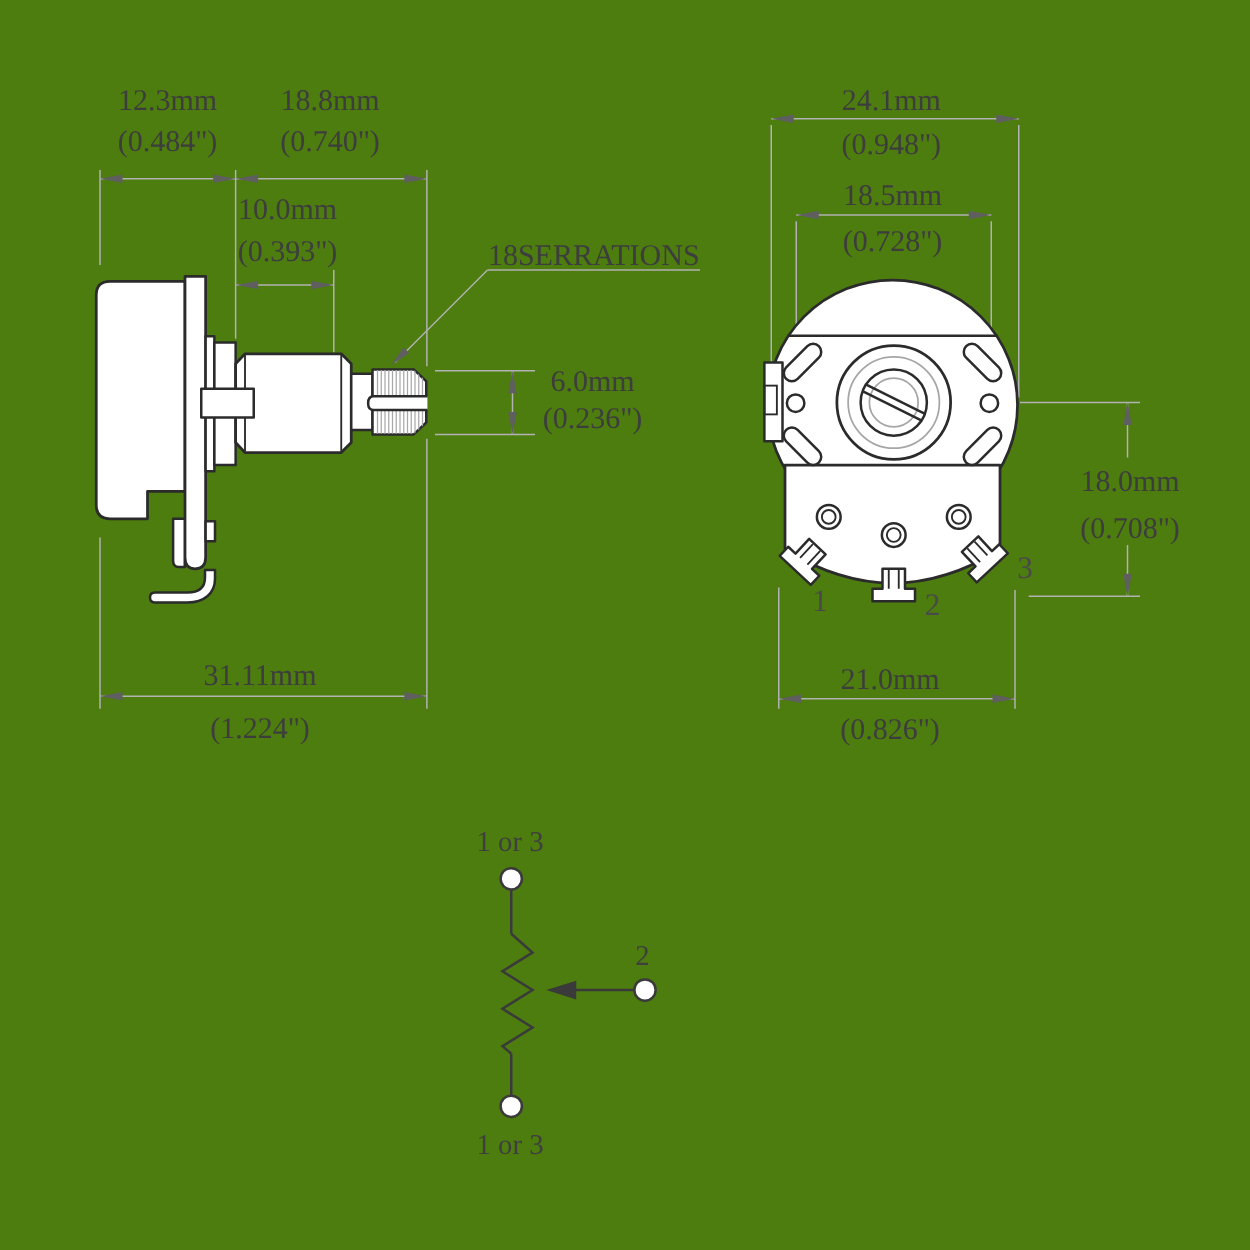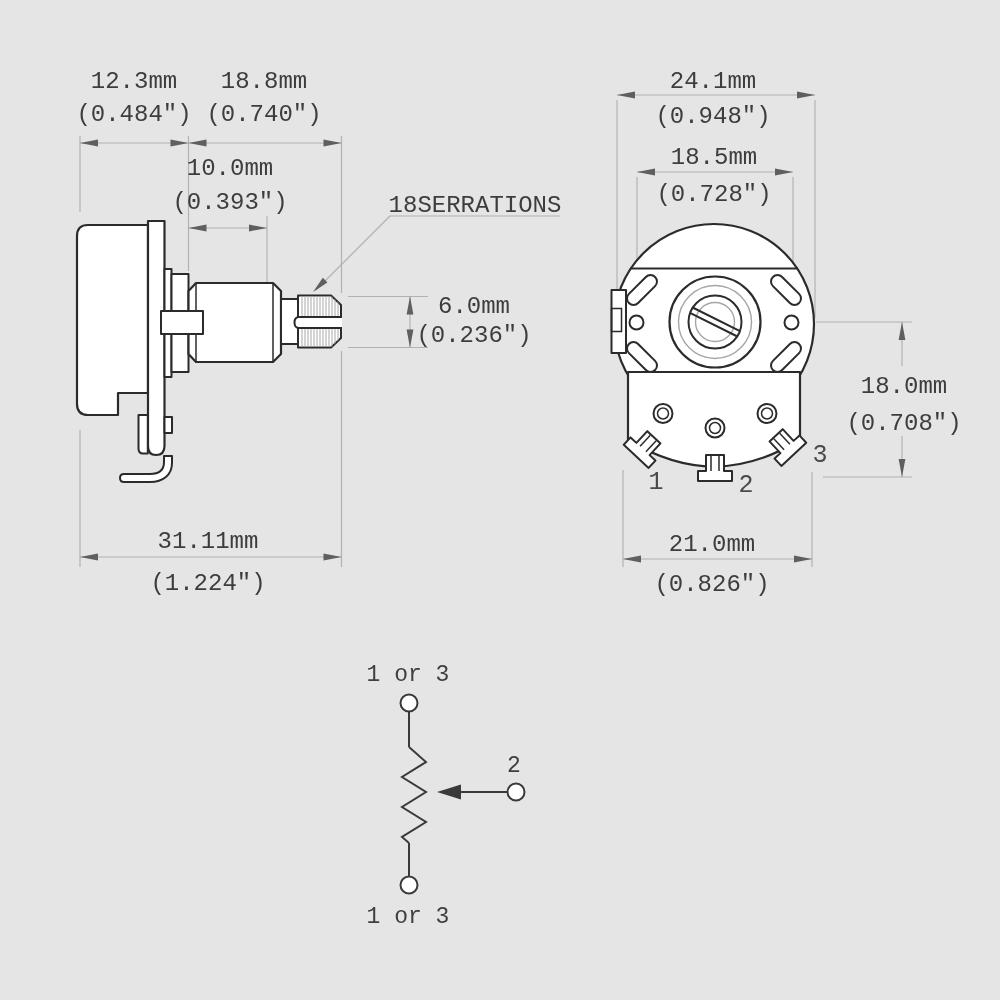--- a/index.html
+++ b/index.html
@@ -1,17 +1,17 @@
 <!DOCTYPE html>
 <html><head>
 <meta charset="utf-8">
 <style>
   html,body{margin:0;padding:0;background:#ffffff;}
-  .canvas{position:relative;width:1000px;height:1000px;background:#e5e5e5;overflow:hidden;
-          font-family:Liberation Mono, monospace;}
+  .canvas{position:relative;width:1000px;height:1000px;background:#4d7c0f;overflow:hidden;
+          font-family:Liberation Serif, serif;}
   svg{position:absolute;top:0;left:0;}
   .outline{fill:#fff;stroke:#2b2b2b;stroke-width:2.2;stroke-linejoin:round;}
   .outline2{fill:#fff;stroke:#2b2b2b;stroke-width:2;stroke-linejoin:round;}
   .thin{stroke:#2b2b2b;stroke-width:1.5;fill:none;}
   .lite{stroke:#a6a6a6;stroke-width:1.4;fill:none;}
   .hatch{stroke:#a8a8a8;stroke-width:1;}
   .dimline{stroke:#b2b2b2;stroke-width:1.2;fill:none;}
   .arr{fill:#5f5f5f;stroke:none;}
   .dtx{font-size:24px;fill:#3d3d3d;}
   .ltx{font-size:25px;fill:#4a4a4a;}

